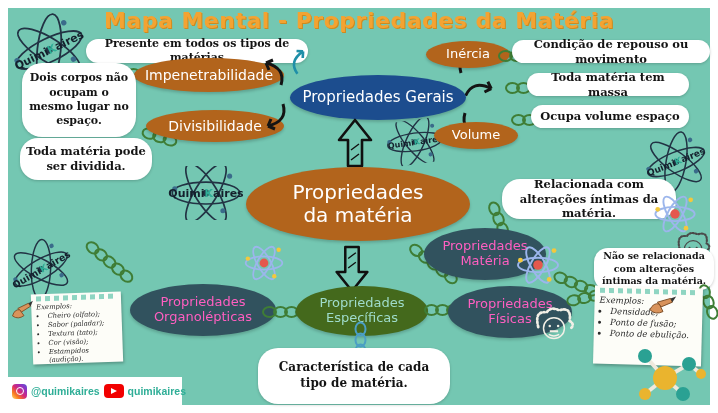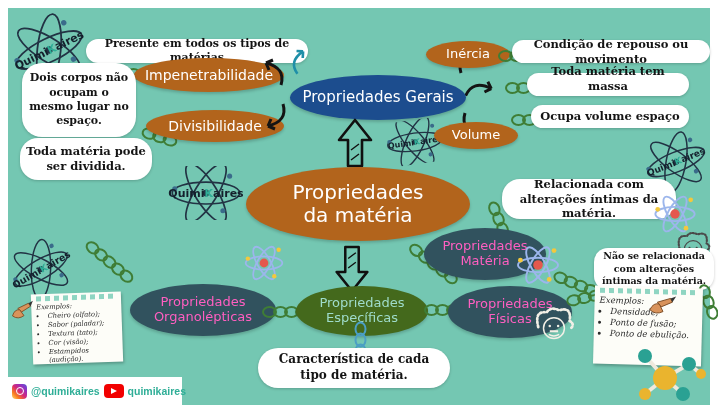--- a/index.html
+++ b/index.html
@@ -45,20 +45,21 @@
   .yt{width:20px;height:14px;border-radius:4px;background:#f20000;flex:0 0 auto;
       display:flex;align-items:center;justify-content:center;}
   .yt span{width:0;height:0;border-left:6px solid #fff;border-top:3.5px solid transparent;border-bottom:3.5px solid transparent;}
 </style>
 </head>
 <body>
 
 <div class="stage">
   <div class="bg"></div>
 
+  <div class="title">Mapa Mental - Propriedades da Matéria</div>
 
   <div class="logo" style="left:4px;top:18px;width:90px;height:64px;transform:rotate(-26deg);">
     <svg viewBox="0 0 100 64">
       <g fill="none" stroke="#223344" stroke-width="2">
         <ellipse cx="50" cy="32" rx="40" ry="13"></ellipse>
         <ellipse cx="50" cy="32" rx="40" ry="13" transform="rotate(58 50 32)"></ellipse>
         <ellipse cx="50" cy="32" rx="40" ry="13" transform="rotate(-58 50 32)"></ellipse>
       </g>
       <circle cx="50" cy="32" r="4" fill="#223344"></circle>
       <circle cx="13" cy="27" r="3" fill="#3a6b8a"></circle>
@@ -171,21 +172,21 @@
       <i></i>
   </div>
   <div class="note" style="left:512px;top:40px;width:198px;height:23px;border-radius:12px;font-size:11.5px;">
     <span>Condição de repouso ou movimento</span>
   </div>
 
   <div class="chain" style="left:505px;top:82px;">
     <i></i>
       <i></i>
   </div>
-  <div class="note" style="left:527px;top:73px;width:162px;height:23px;border-radius:12px;font-size:11.5px;justify-content:flex-end;">
+  <div class="note" style="left:527px;top:73px;width:162px;height:23px;border-radius:12px;font-size:11.5px;">
     <span>Toda matéria tem massa</span>
   </div>
 
   <div class="ellipse orange" style="left:434px;top:122px;width:84px;height:27px;font-size:13px;">
     <span>Volume</span>
   </div>
   <div class="chain" style="left:511px;top:114px;">
     <i></i>
       <i></i>
   </div>
@@ -425,21 +426,21 @@
     </ul>
   </div>
   <div class="abs" style="left:648px;top:294px;width:30px;height:22px;z-index:3;">
     <svg viewBox="0 0 32 22" width="30" height="22">
       <path d="M10 8 L24 4 L26 8 L14 13 Z" fill="#d9935b" stroke="#7a4a22" stroke-width="1"></path>
       <path d="M24 4 L30 2 L26 8 Z" fill="#333"></path>
       <path d="M2 16 Q6 8 12 10 L16 18 Q8 22 2 16 Z" fill="#d9935b" stroke="#7a4a22" stroke-width="1"></path>
     </svg>
   </div>
 
-  <div class="note" style="left:258px;top:348px;width:192px;height:40px;border-radius:20px;font-size:12px;">
+  <div class="note" style="left:258px;top:348px;width:192px;height:56px;border-radius:20px;font-size:12px;">
     <span>Característica de cada tipo de matéria.</span>
   </div>
 
   <div class="abs" style="left:624px;top:344px;width:82px;height:60px;">
     <svg viewBox="0 0 80 60" width="82" height="60">
       <g stroke="#efe9dd" stroke-width="4">
         <line x1="40" y1="34" x2="20" y2="12"></line>
           <line x1="40" y1="34" x2="64" y2="20"></line>
         <line x1="40" y1="34" x2="58" y2="50"></line>
           <line x1="40" y1="34" x2="20" y2="50"></line>

